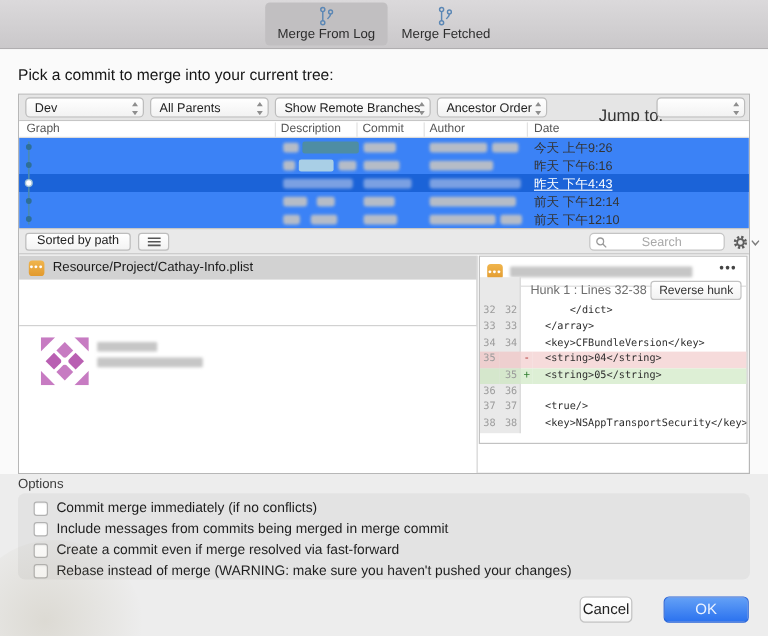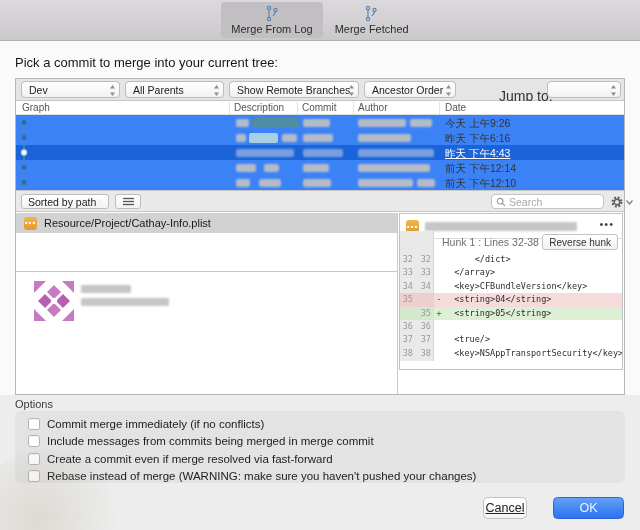--- a/index.html
+++ b/index.html
@@ -67,30 +67,30 @@
   .graph-svg { position:absolute; left:0; top:0; }
 
   .sort-bar {
     position:absolute; left:0; top:111px; width:608px; height:22px;
     background:#e9e9e9; border-top:1px solid #c6c6c6; border-bottom:1px solid #c6c6c6;
   }
   .mini-btn {
     position:absolute; top:3px; height:15px;
     background:linear-gradient(#fff,#f3f3f3); border:1px solid #bdbdbd; border-radius:3px;
     font-size:10.5px; color:#222; display:flex; align-items:center; justify-content:center; gap:4px;
-    padding:0 6px; white-space:nowrap;
+    padding:0 6px; white-space:nowrap;flex-direction:column;
   }
   .search-box {
     position:absolute; left:475px; top:3px; width:113px; height:15px;
     background:#fff; border:1px solid #c4c4c4; border-radius:4px;
     display:flex; align-items:center; padding:0 4px; gap:3px;
   }
   .search-box input {
     border:none; outline:none; width:85px; font-size:10.5px; background:transparent;
-    font-family:"Liberation Sans",sans-serif; color:#333;
+    font-family:"Liberation Sans",sans-serif; color:#333;text-align:center;
   }
   .search-box input::placeholder { color:#a8a8a8; }
   .gear-wrap { position:absolute; left:594px; top:4px; display:flex; align-items:center; gap:2px; }
 
   
   .file-area { position:absolute; left:0; top:134px; width:381px; height:181px; background:#fff; }
   .v-div { position:absolute; left:381px; top:134px; width:1px; height:181px; background:#c9c9c9; }
   .file-row { position:relative; height:20px; background:#d2d2d2; display:flex; align-items:center; }
   .plist-icon {
     width:13px; height:13px; border-radius:3px; margin-left:8px;
@@ -152,21 +152,21 @@
     background:#fff; border:1px solid #b2b2b2; border-radius:2.5px;
     box-shadow:inset 0 1px 1px rgba(0,0,0,.05);
   }
   .opt-label { margin-left:7px; font-size:11.5px; color:#1d1d1d; }
 
   
   .btn {
     position:absolute; top:497px; height:22px; border-radius:4.5px;
     font-size:12.5px; display:flex; align-items:center; justify-content:center;
   }
-  .btn-cancel { left:483px; width:44px; background:linear-gradient(#fff,#f4f4f4); border:1px solid #c3c3c3; color:#222;text-decoration:underline; }
+  .btn-cancel { left:483px; width:44px; background:linear-gradient(#fff,#f4f4f4); border:1px solid #c3c3c3; color:#222; }
   .btn-ok { left:553px; width:71px; background:linear-gradient(#63a0f6,#2b72ef); border:1px solid #2a66d9; color:#eaf2ff; }
 
   .watermark {
     position:absolute; left:-30px; top:450px; width:150px; height:150px; border-radius:50%;
     background:radial-gradient(circle at 45% 45%, rgba(160,150,120,.22), rgba(160,150,120,.05) 55%, transparent 70%);
     pointer-events:none;
   }
   .stepper-svg, .chev-svg { display:block; }
 </style>
 </head>

